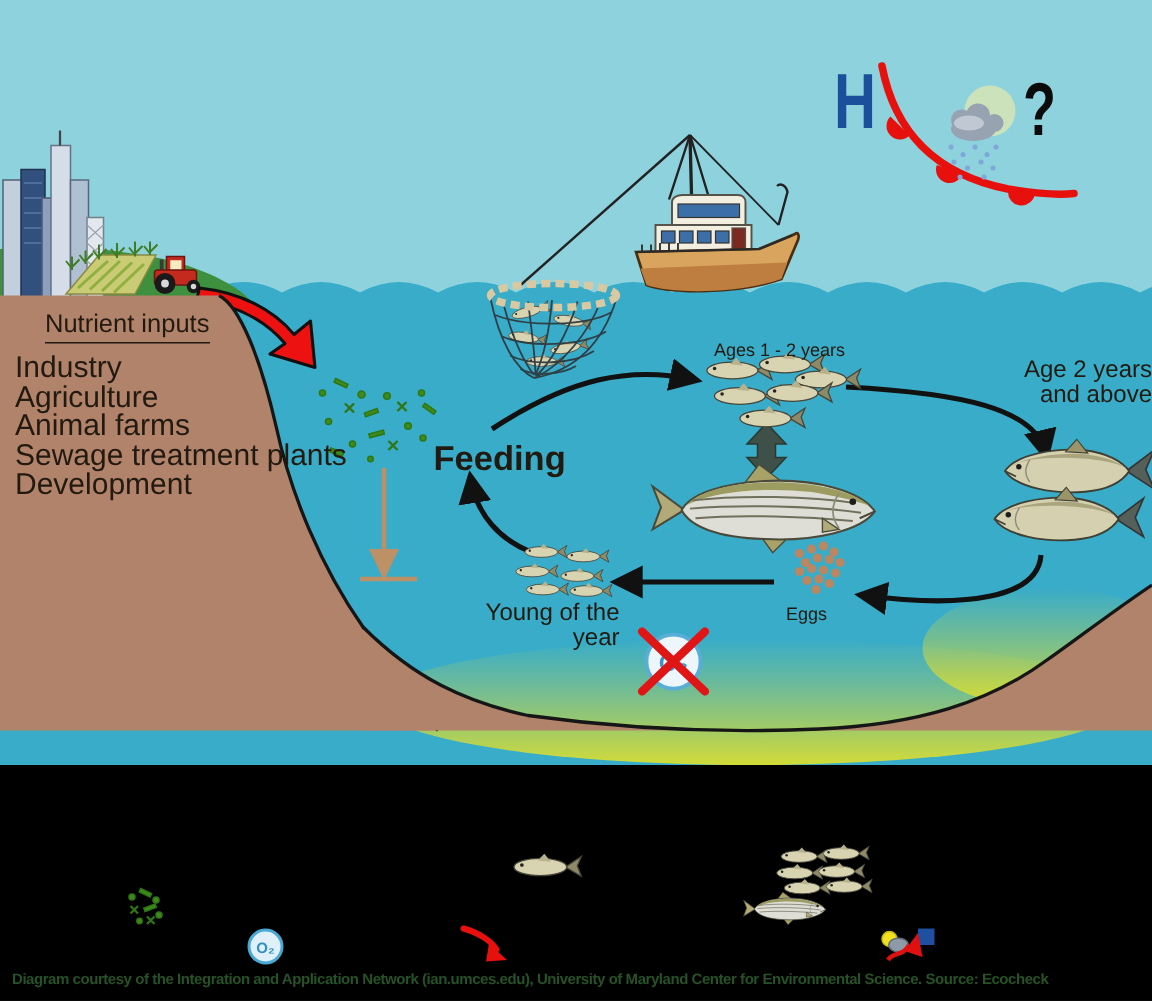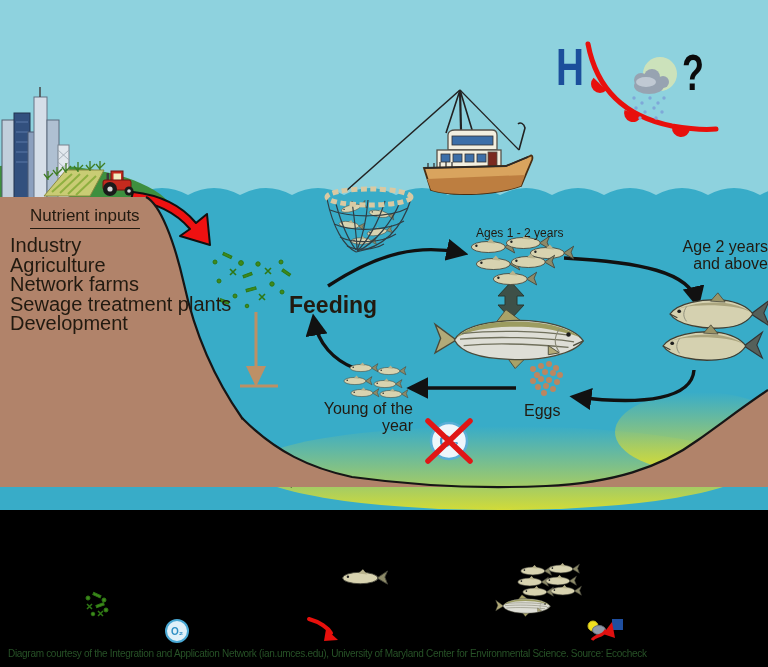--- a/index.html
+++ b/index.html
@@ -9,23 +9,23 @@
   .label{position:absolute;color:#221a10;}
   .nutrients{left:10px;top:206px;}
   .nutrients .title{display:inline-block;font-size:17px;padding-bottom:2px;
                     border-bottom:1.6px solid #221a10;margin-left:20px;}
   .nutrients ul{list-style:none;margin:7px 0 0 0;padding:0;}
   .nutrients li{font-size:20px;line-height:19.6px;}
   .feeding{left:289px;top:292px;font-size:23px;font-weight:bold;}
   .ages12{left:476px;top:226px;font-size:12px;}
   .age2{left:662px;top:238px;width:106px;text-align:right;font-size:16px;line-height:17px;}
   .yoy{left:313px;top:400px;width:100px;text-align:right;font-size:16px;line-height:17px;}
-  .eggs{left:524px;top:402px;font-size:16px;}
+  .eggs{left:524px;top:402px;font-size:12px;}
   .credit{left:8px;top:648px;width:752px;font-size:10px;letter-spacing:-0.3px;
-          font-weight:normal;color:#275227;}
+          font-weight:bold;color:#275227;}
   svg text{font-family:"Liberation Sans",sans-serif;}
 </style>
 </head>
 <body>
 
 <div class="stage">
 
 <svg width="768" height="667" viewBox="0 0 768 667">
   <defs>
     <marker id="ah" viewBox="0 0 10 10" refX="7" refY="5" markerWidth="6.5" markerHeight="6.5" orient="auto">
@@ -306,21 +306,21 @@
     <path d="M592,640 C596,634 602,638 606,630" stroke="#E01010" stroke-width="3" fill="none"></path>
     <polygon points="603,634 612,622 615,638" fill="#E01010"></polygon>
   </g>
 </svg>
 
 <div class="label nutrients">
   <span class="title">Nutrient inputs</span>
   <ul>
     <li>Industry</li>
     <li>Agriculture</li>
-    <li>Network farms</li>
+    <li>Animal farms</li>
     <li>Sewage treatment plants</li>
     <li>Development</li>
   </ul>
 </div>
 
 <div class="label feeding">Feeding</div>
 <div class="label ages12">Ages 1 - 2 years</div>
 <div class="label age2">
   <div>Age 2 years</div>
   <div>and above</div>

